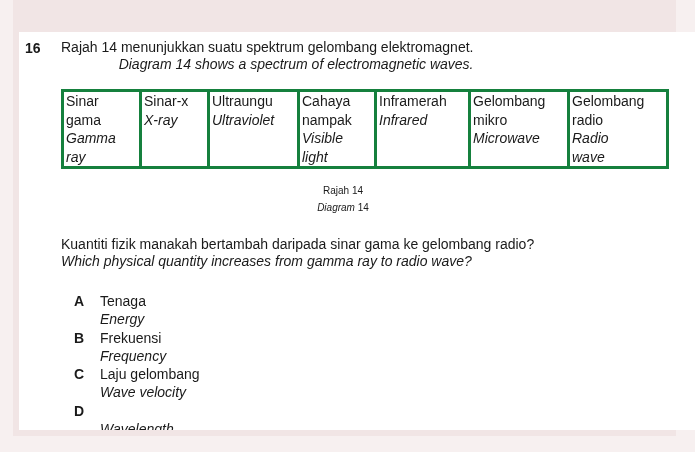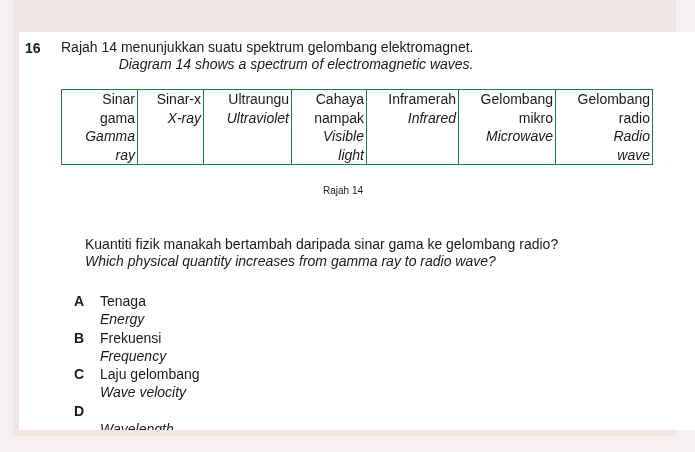--- a/index.html
+++ b/index.html
@@ -51,42 +51,41 @@
     .italic { font-style: italic; }
     table.spectrum {
       position: absolute;
       left: 42px;
       top: 57px;
       border-collapse: collapse;
       font-size: 14px;
       line-height: 18.5px;
     }
     table.spectrum td {
-      border: 1px solid #15803d;
-      text-align: right;
+      border: 3px solid #15803d;
+      text-align: left;
       vertical-align: top;
       padding: 0 2px;
       height: 74px;
     }
     .caption {
       position: absolute;
       left: 0;
       width: 648px;
       text-align: center;
       top: 150px;
       font-size: 10px;
       line-height: 17px;
     }
     .question {
       position: absolute;
       left: 42px;
       top: 204px;
       font-size: 14px;
       line-height: 17px;
-      margin-left: 24px;
     }
     .options {
       position: absolute;
       left: 55px;
       top: 260px;
       font-size: 14px;
       line-height: 18.3px;
     }
     .opt {
       display: flex;
@@ -145,20 +144,21 @@
         <div>radio</div>
         <div class="italic">Radio</div>
         <div class="italic">wave</div>
       </td>
     </tr>
   </tbody>
     </table>
 
   <div class="caption">
     <div>Rajah 14</div>
+    <div><span class="italic">Diagram</span><span> 14</span></div>
   </div>
 
   <div class="question">
     <div>Kuantiti fizik manakah bertambah daripada sinar gama ke gelombang radio?</div>
     <div class="italic">Which physical quantity increases from gamma ray to radio wave?</div>
   </div>
 
   <div class="options">
     <div>
       <div class="opt">

